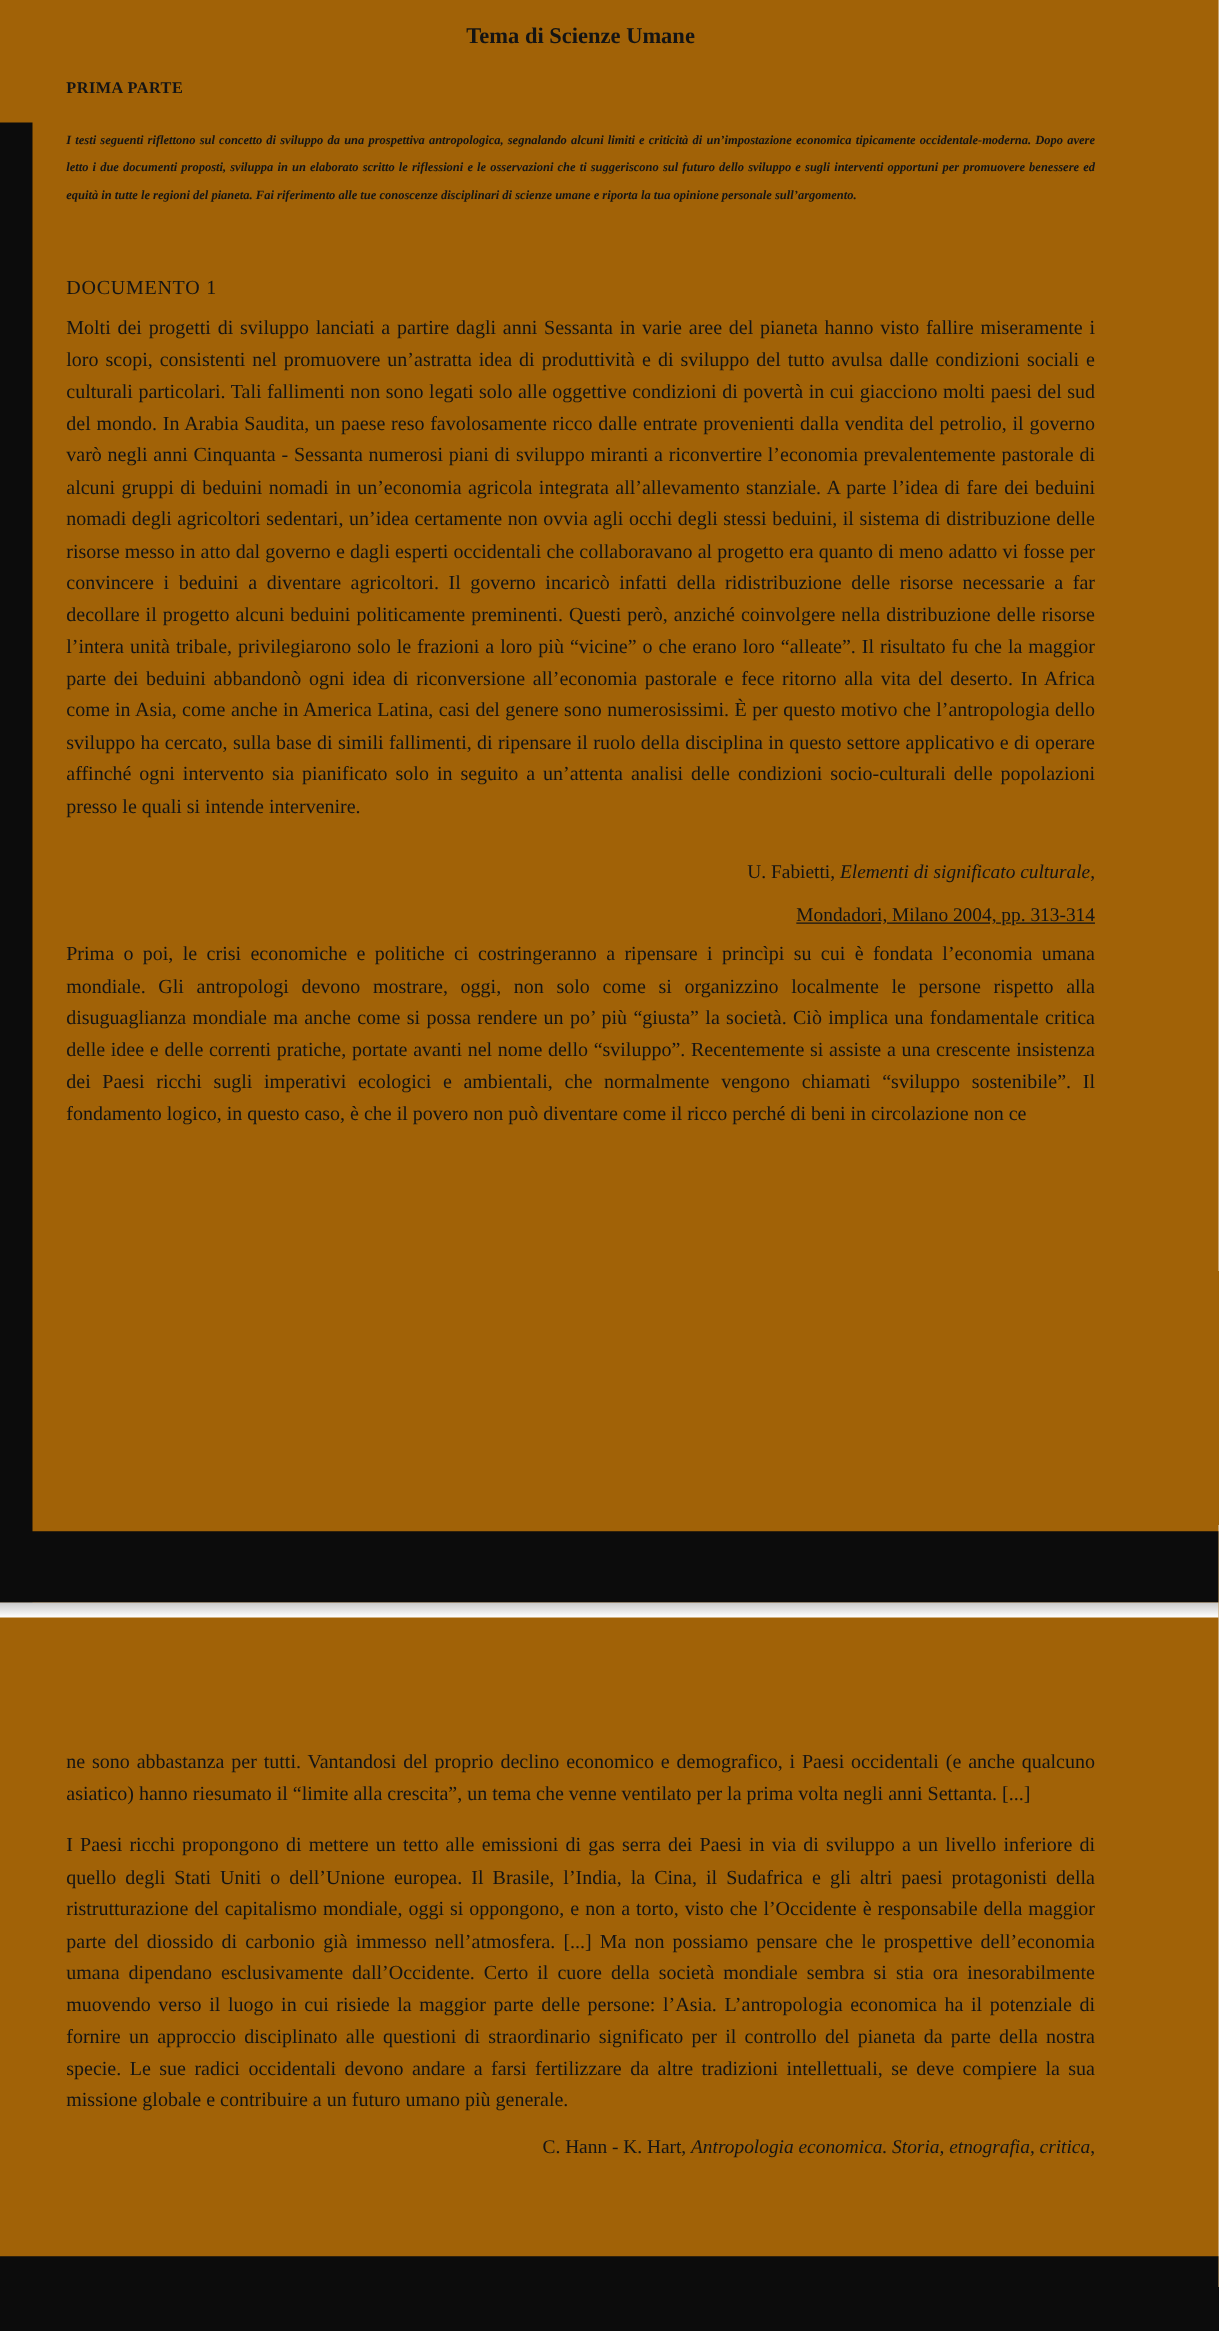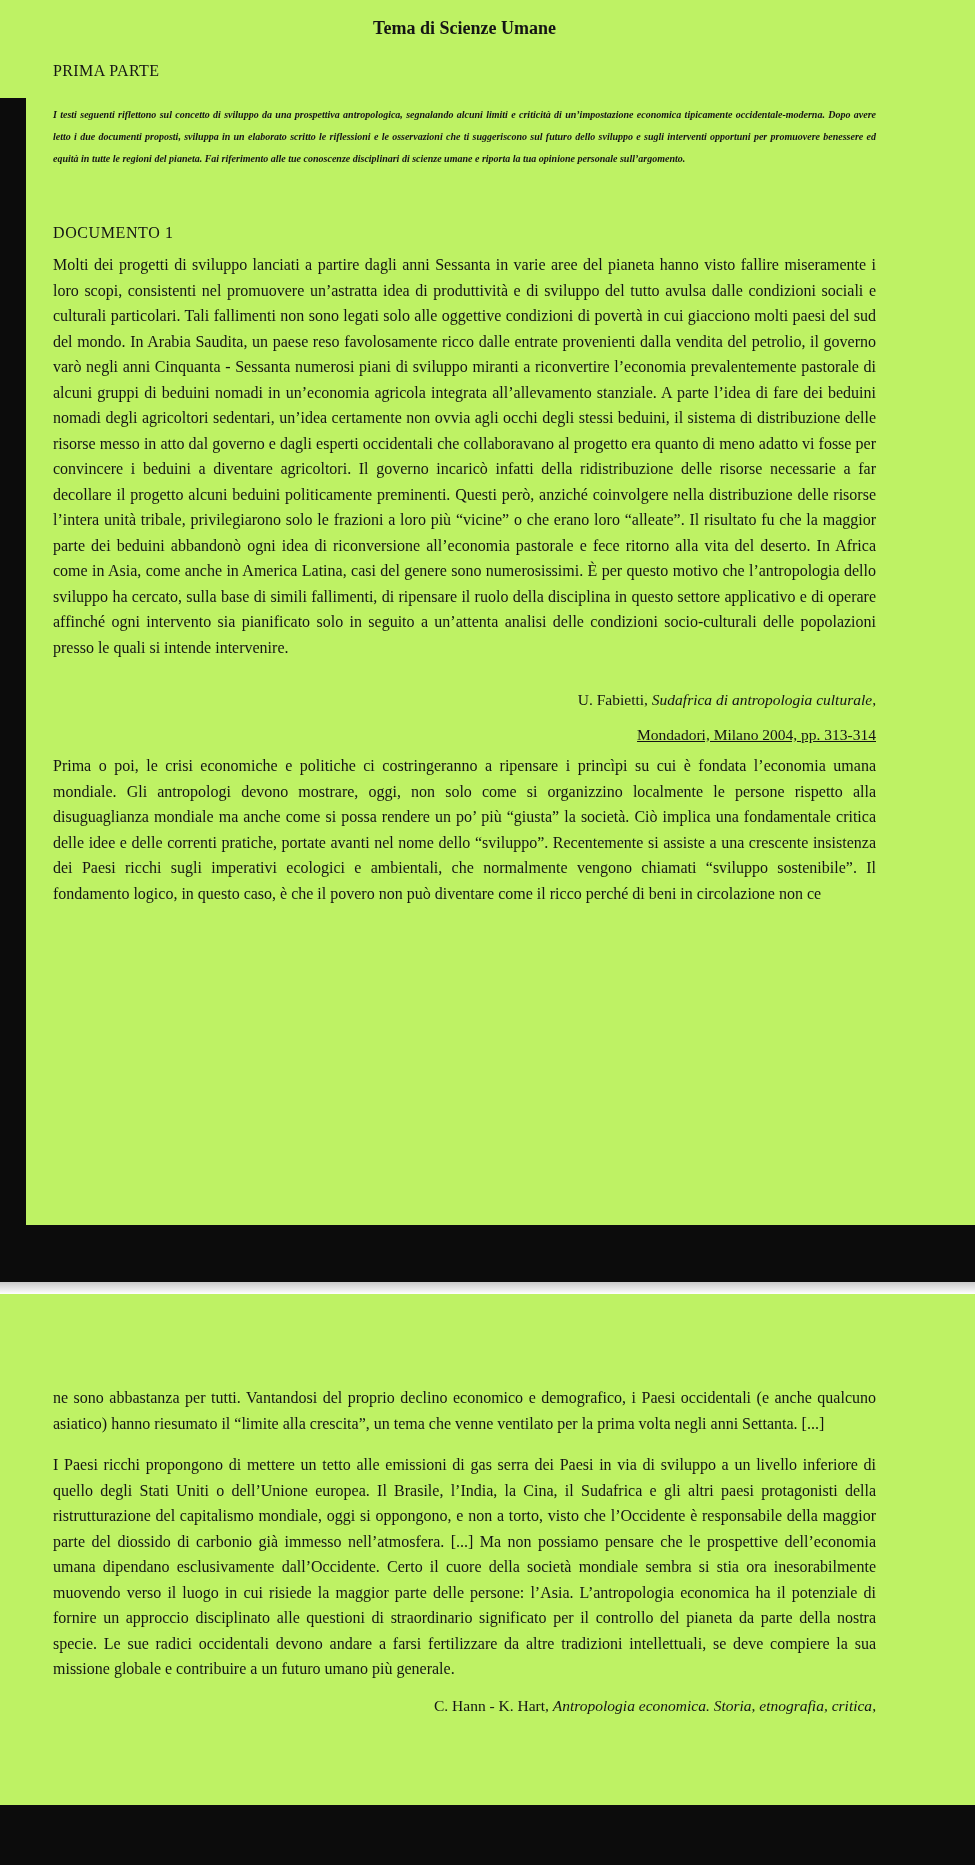--- a/index.html
+++ b/index.html
@@ -1,21 +1,21 @@
 <!DOCTYPE html>
 <html><head>
 <meta charset="utf-8">
 <style>
   * { margin: 0; padding: 0; box-sizing: border-box; }
   html, body { background: #ffffff; }
   .canvas {
     position: relative;
     width: 975px;
     height: 1865px;
-    background: #bef264;
+    background: #a16207;
     overflow: hidden;
     font-family: "Liberation Serif", "DejaVu Serif", serif;
     color: #141414;
   }
   .content {
     position: absolute;
     left: 53px;
     width: 823px;
   }
   .page1-content { top: 0; }
@@ -23,22 +23,22 @@
 
   .title {
     padding-top: 16px;
     text-align: center;
     font-weight: bold;
     font-size: 18px;
     line-height: 24px;
   }
   .section-label {
     margin-top: 22px;
-    font-weight: normal;
-    font-size: 16px;
+    font-weight: bold;
+    font-size: 13px;
     letter-spacing: 0.4px;
   }
   .intro {
     margin-top: 24px;
     font-weight: bold;
     font-style: italic;
     font-size: 10px;
     line-height: 22px;
     text-align: justify;
   }
@@ -99,31 +99,31 @@
 <div class="canvas">
 
   <div class="content page1-content">
     <div class="title">Tema di Scienze Umane</div>
     <div class="section-label">PRIMA PARTE</div>
     <p class="intro">I testi seguenti riflettono sul concetto di sviluppo da una prospettiva antropologica, segnalando alcuni limiti e criticità di un’impostazione economica tipicamente occidentale-moderna. Dopo avere letto i due documenti proposti, sviluppa in un elaborato scritto le riflessioni e le osservazioni che ti suggeriscono sul futuro dello sviluppo e sugli interventi opportuni per promuovere benessere ed equità in tutte le regioni del pianeta. Fai riferimento alle tue conoscenze disciplinari di scienze umane e riporta la tua opinione personale sull’argomento.</p>
 
     <div class="doc-heading h-doc1">DOCUMENTO 1</div>
     <p class="body-text">Molti dei progetti di sviluppo lanciati a partire dagli anni Sessanta in varie aree del pianeta hanno visto fallire miseramente i loro scopi, consistenti nel promuovere un’astratta idea di produttività e di sviluppo del tutto avulsa dalle condizioni sociali e culturali particolari. Tali fallimenti non sono legati solo alle oggettive condizioni di povertà in cui giacciono molti paesi del sud del mondo. In Arabia Saudita, un paese reso favolosamente ricco dalle entrate provenienti dalla vendita del petrolio, il governo varò negli anni Cinquanta - Sessanta numerosi piani di sviluppo miranti a riconvertire l’economia prevalentemente pastorale di alcuni gruppi di beduini nomadi in un’economia agricola integrata all’allevamento stanziale. A parte l’idea di fare dei beduini nomadi degli agricoltori sedentari, un’idea certamente non ovvia agli occhi degli stessi beduini, il sistema di distribuzione delle risorse messo in atto dal governo e dagli esperti occidentali che collaboravano al progetto era quanto di meno adatto vi fosse per convincere i beduini a diventare agricoltori. Il governo incaricò infatti della ridistribuzione delle risorse necessarie a far decollare il progetto alcuni beduini politicamente preminenti. Questi però, anziché coinvolgere nella distribuzione delle risorse l’intera unità tribale, privilegiarono solo le frazioni a loro più “vicine” o che erano loro “alleate”. Il risultato fu che la maggior parte dei beduini abbandonò ogni idea di riconversione all’economia pastorale e fece ritorno alla vita del deserto. In Africa come in Asia, come anche in America Latina, casi del genere sono numerosissimi. È per questo motivo che l’antropologia dello sviluppo ha cercato, sulla base di simili fallimenti, di ripensare il ruolo della disciplina in questo settore applicativo e di operare affinché ogni intervento sia pianificato solo in seguito a un’attenta analisi delle condizioni socio-culturali delle popolazioni presso le quali si intende intervenire.</p>
 
-    <div class="citation cit-first"><span>U. Fabietti, </span><span class="it">Sudafrica di antropologia culturale</span><span>,</span></div>
+    <div class="citation cit-first"><span>U. Fabietti, </span><span class="it">Elementi di significato culturale</span><span>,</span></div>
     <div class="citation cit-second">Mondadori, Milano 2004, pp. 313-314</div>
 
     <p class="body-text">Prima o poi, le crisi economiche e politiche ci costringeranno a ripensare i princìpi su cui è fondata l’economia umana mondiale. Gli antropologi devono mostrare, oggi, non solo come si organizzino localmente le persone rispetto alla disuguaglianza mondiale ma anche come si possa rendere un po’ più “giusta” la società. Ciò implica una fondamentale critica delle idee e delle correnti pratiche, portate avanti nel nome dello “sviluppo”. Recentemente si assiste a una crescente insistenza dei Paesi ricchi sugli imperativi ecologici e ambientali, che normalmente vengono chiamati “sviluppo sostenibile”. Il fondamento logico, in questo caso, è che il povero non può diventare come il ricco perché di beni in circolazione non ce</p>
   </div>
 
   <div class="left-strip"></div>
   <div class="black-band"></div>
   <div class="band-shadow"></div>
 
   <div class="content page2-content">
-    <p class="body-text" style="margin-top:0">ne sono abbastanza per tutti. Vantandosi del proprio declino economico e demografico, i Paesi occidentali (e anche qualcuno asiatico) hanno riesumato il “limite alla crescita”, un tema che venne ventilato per la prima volta negli anni Settanta. [...]</p>
+    <p class="body-text" style="margin-top:12px">ne sono abbastanza per tutti. Vantandosi del proprio declino economico e demografico, i Paesi occidentali (e anche qualcuno asiatico) hanno riesumato il “limite alla crescita”, un tema che venne ventilato per la prima volta negli anni Settanta. [...]</p>
     <p class="body-text body-follow">I Paesi ricchi propongono di mettere un tetto alle emissioni di gas serra dei Paesi in via di sviluppo a un livello inferiore di quello degli Stati Uniti o dell’Unione europea. Il Brasile, l’India, la Cina, il Sudafrica e gli altri paesi protagonisti della ristrutturazione del capitalismo mondiale, oggi si oppongono, e non a torto, visto che l’Occidente è responsabile della maggior parte del diossido di carbonio già immesso nell’atmosfera. [...] Ma non possiamo pensare che le prospettive dell’economia umana dipendano esclusivamente dall’Occidente. Certo il cuore della società mondiale sembra si stia ora inesorabilmente muovendo verso il luogo in cui risiede la maggior parte delle persone: l’Asia. L’antropologia economica ha il potenziale di fornire un approccio disciplinato alle questioni di straordinario significato per il controllo del pianeta da parte della nostra specie. Le sue radici occidentali devono andare a farsi fertilizzare da altre tradizioni intellettuali, se deve compiere la sua missione globale e contribuire a un futuro umano più generale.</p>
 
     <div class="citation cit-first-p2"><span>C. Hann - K. Hart, </span><span class="it">Antropologia economica. Storia, etnografia, critica</span><span>,</span></div>
   </div>
 
   <div class="bottom-band"></div>
 </div>
 
 </body></html>

